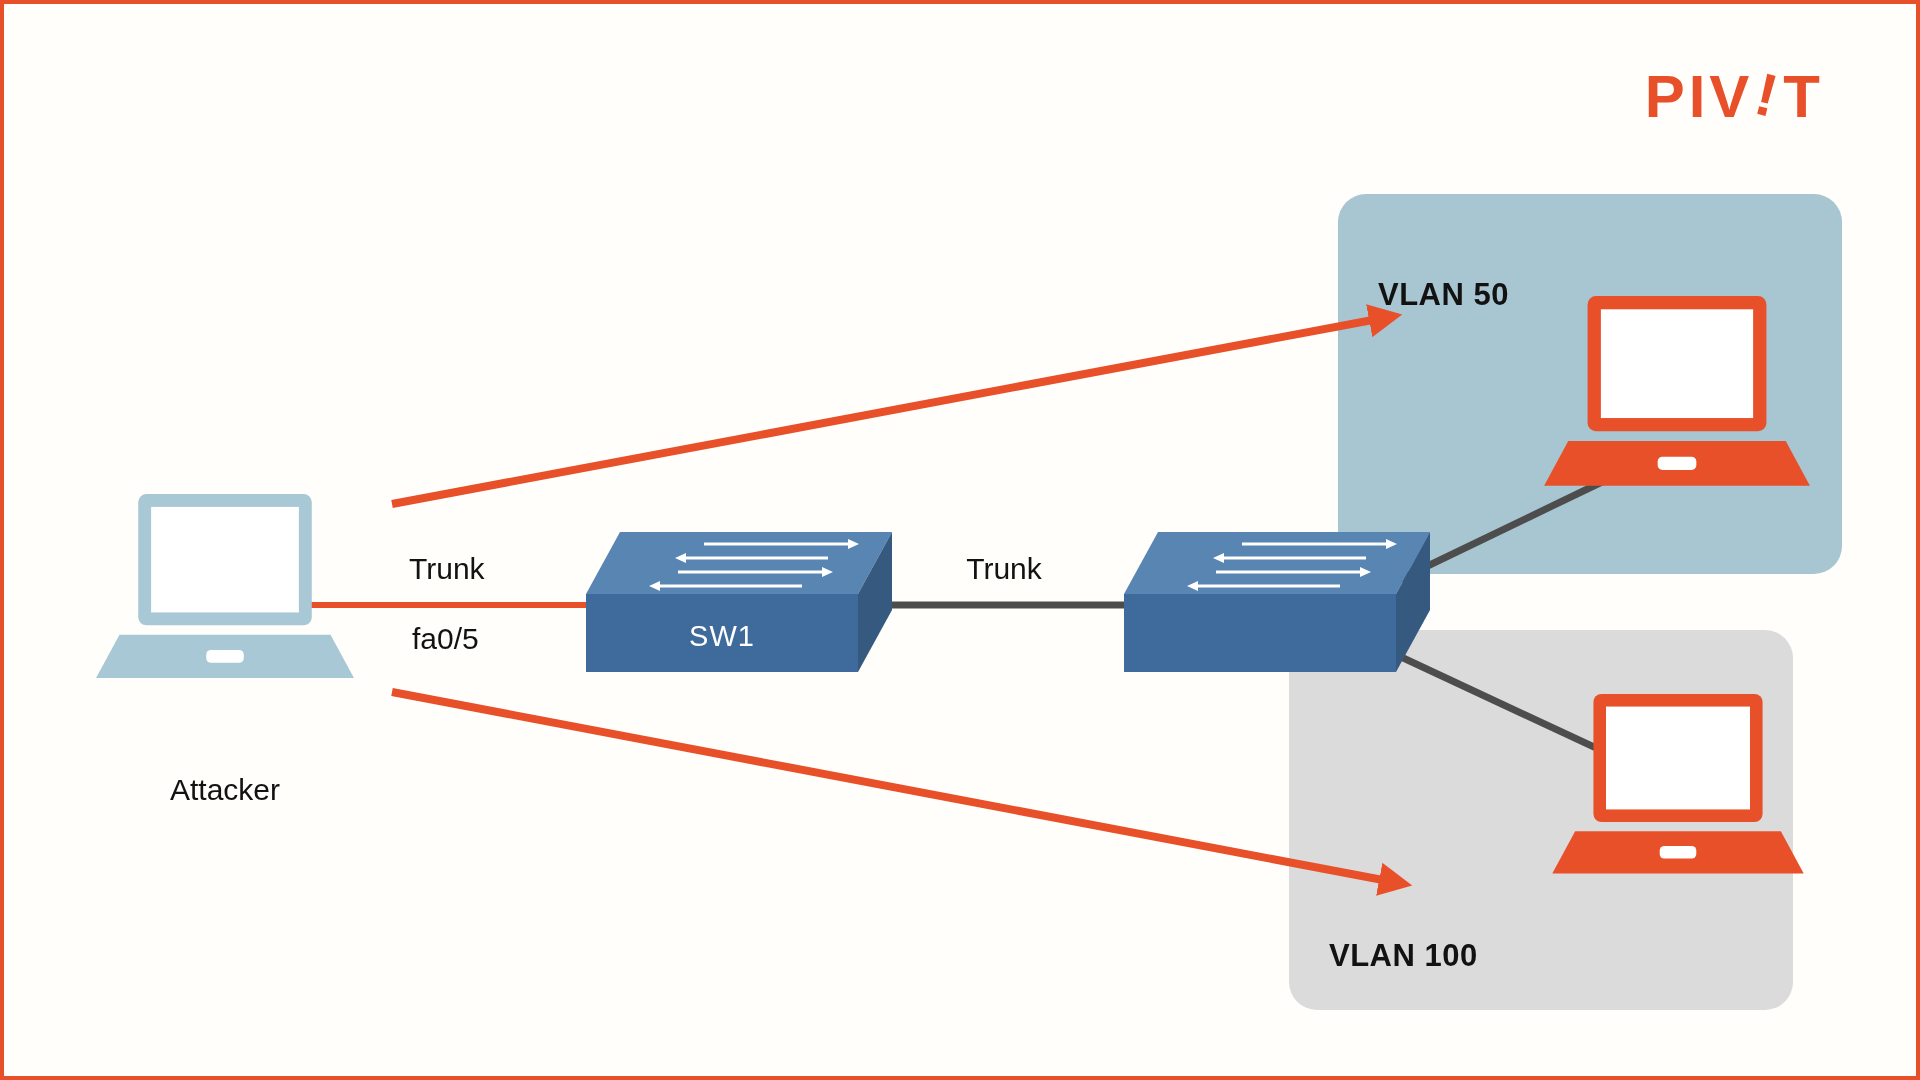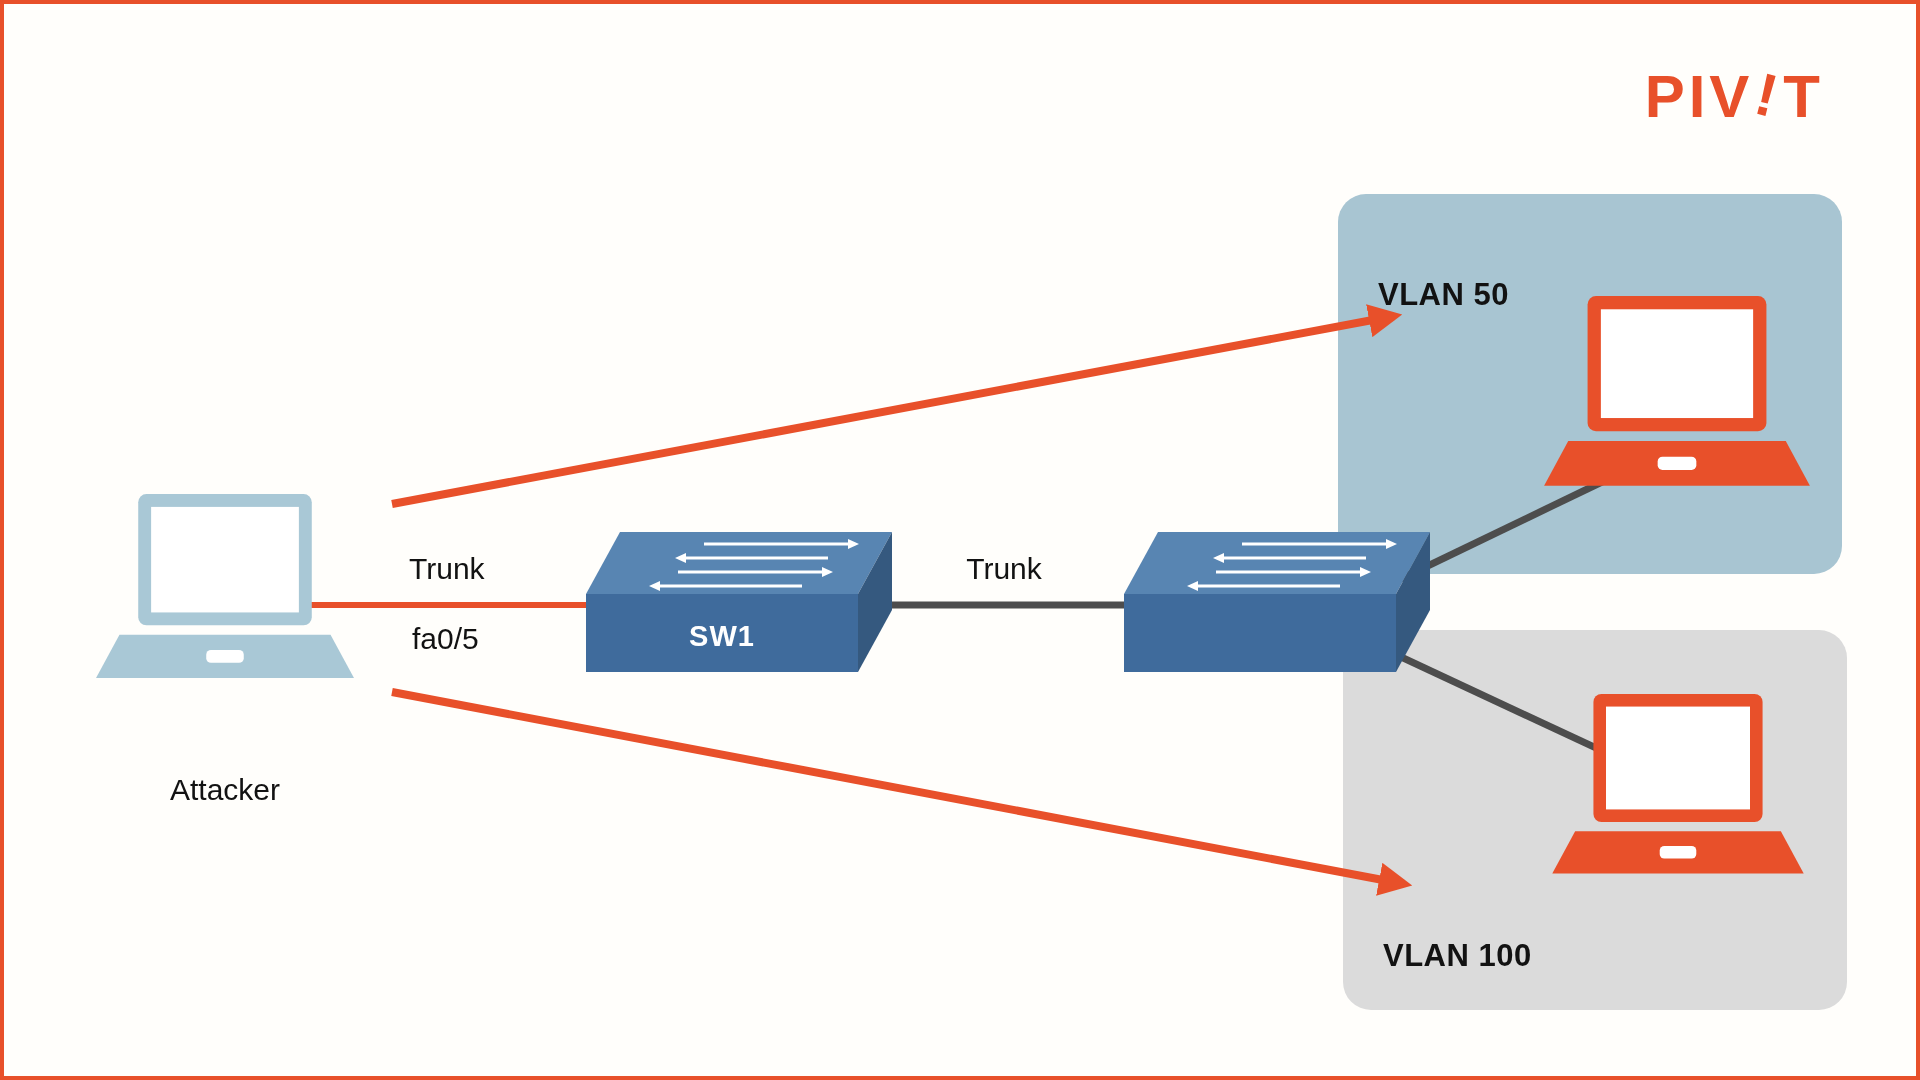--- a/index.html
+++ b/index.html
@@ -36,21 +36,21 @@
 
   
   .zone {
     position: absolute;
     width: 504px;
     height: 380px;
     border-radius: 28px;
     z-index: 1;
   }
   .zone50  { left: 1334px; top: 190px; background: #A8C5D2; }
-  .zone100 { left: 1339px; top: 626px; background: #DBDBDB; }
+  .zone100 { left: 1285px; top: 626px; background: #DBDBDB; }
   .zone-label {
     position: absolute;
     left: 40px;
     font-size: 31px;
     font-weight: 600;
     color: #121212;
     letter-spacing: 0.5px;
   }
   .zone50 .zone-label  { top: 44px; margin-top: 39px; }
   .zone100 .zone-label { top: 308px; }
@@ -78,21 +78,21 @@
   .switch { width: 306px; height: 140px; }
   .sw1 { left: 582px;  top: 528px; }
   .sw2 { left: 1120px; top: 528px; }
   .sw-label {
     position: absolute;
     left: 0; top: 88px;
     width: 272px;
     text-align: center;
     color: #ffffff;
     font-size: 29px;
-    font-weight: 700;
+    font-weight: 400;
     letter-spacing: 1px;
   }
 
   
   .label {
     position: absolute;
     z-index: 5;
     font-size: 30px;
     font-weight: 400;
     color: #121212;

